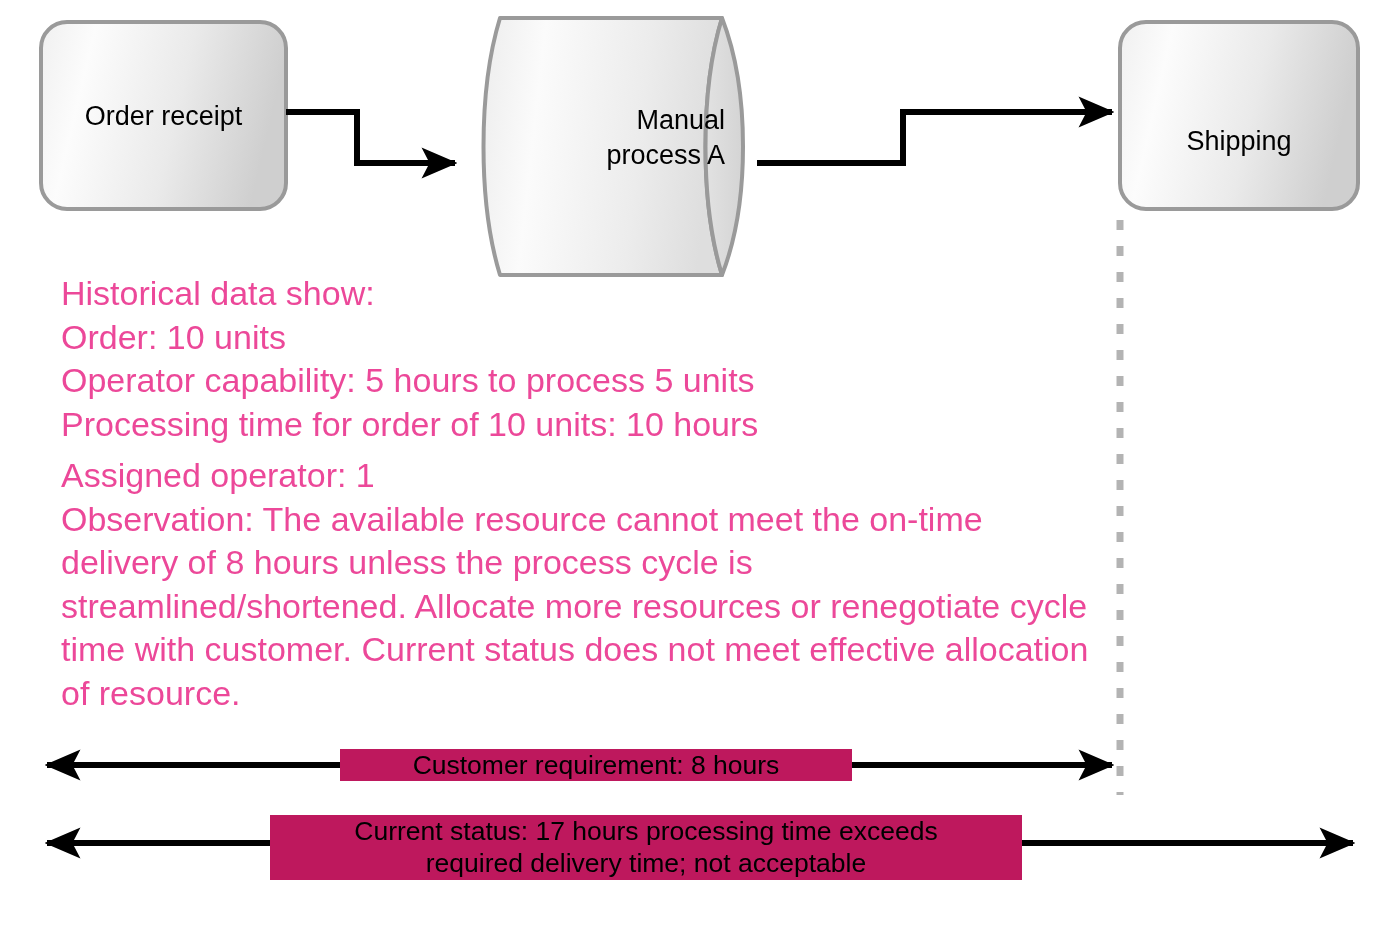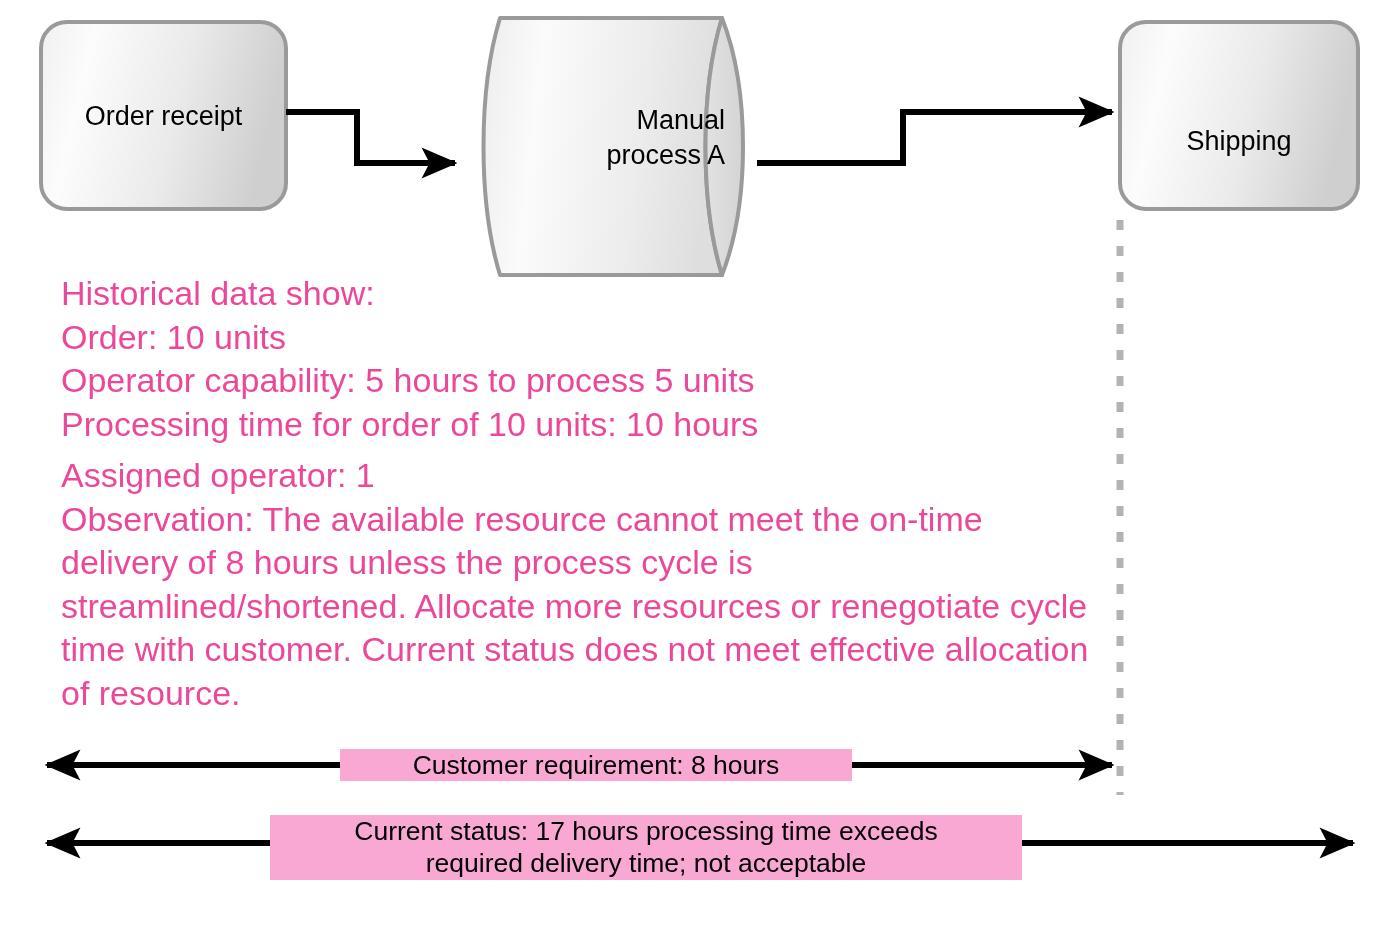--- a/index.html
+++ b/index.html
@@ -65,21 +65,21 @@
   }
   #text-observation {
     top: 454px;
     width: 1040px;
   }
   .dim-label {
     position: absolute;
     font-size: 26.5px;
     color: #000000;
     text-align: center;
-    background: #f9a8d4;
+    background: #be185d;
     line-height: 1.22;
     white-space: pre-line;
   }
   #dim-label-customer {
     left: 340px;
     top: 749px;
     width: 500px;
     padding: 0 6px;
   }
   #dim-label-current {

